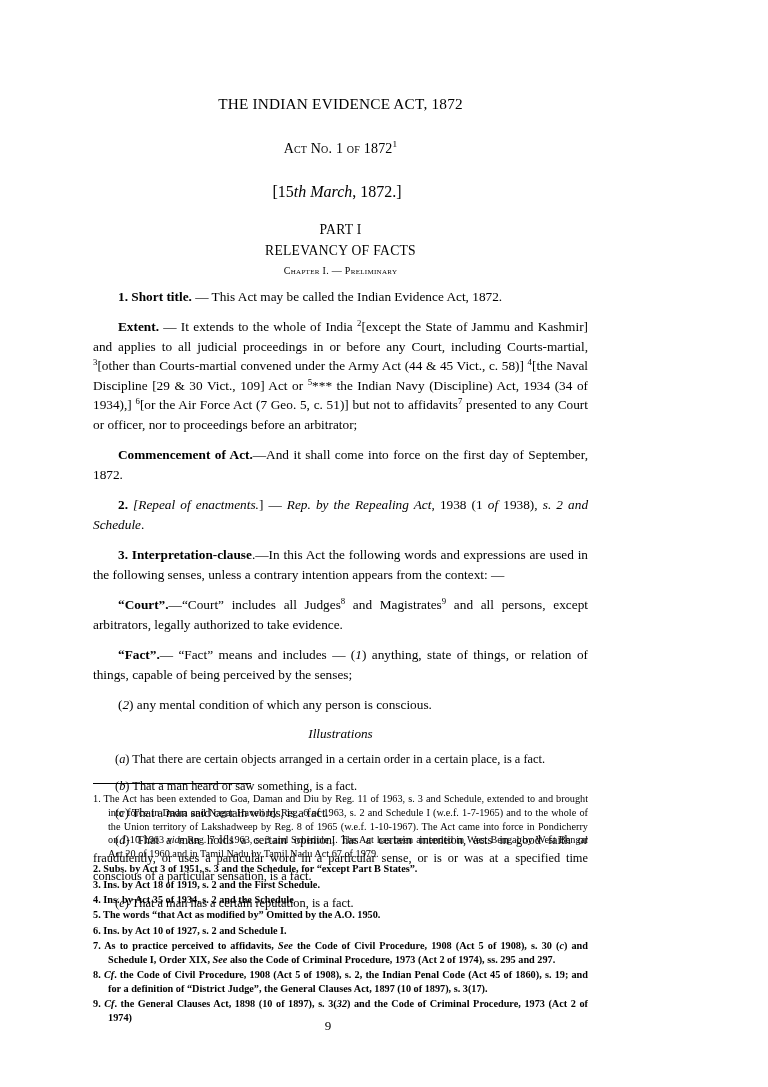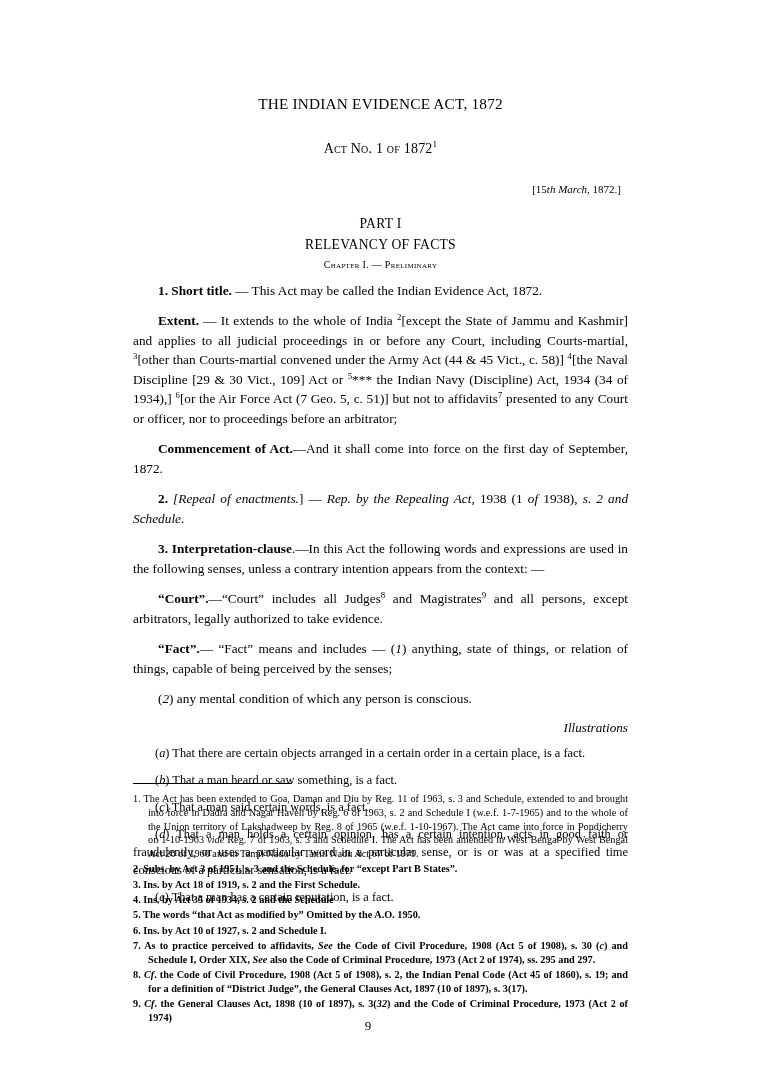--- a/index.html
+++ b/index.html
@@ -14,41 +14,40 @@
     color: #000000;
     position: relative;
     overflow: hidden;
   }
   .page {
     position: relative;
     width: 656px;
     height: 1087px;
     box-sizing: border-box;
     padding: 95px 68px 0 93px;
-    margin-left: 40px;
   }
   
   .doc-title {
     text-align: center;
     font-size: 15.3px;
     letter-spacing: .2px;
     margin: 0;
     font-weight: normal;
   }
   .act-no {
     text-align: center;
     font-size: 14px;
     font-variant: small-caps;
     margin: 28px 0 0 0;
     font-weight: normal;
     letter-spacing: .2px;
   }
   .date-line {
-    text-align: right;
-    font-size: 11px;
+    text-align: center;
+    font-size: 16px;
     margin: 26px 0 0 0;
     padding-right: 7px;
   }
   .part-head {
     text-align: center;
     font-size: 13.6px;
     margin: 21px 0 0 0;
     font-weight: normal;
     letter-spacing: .3px;
   }
@@ -71,21 +70,21 @@
   p.body {
     font-size: 13.3px;
     line-height: 1.465;
     text-align: justify;
     text-justify: inter-word;
     margin: 11px 0 0 0;
     text-indent: 25px;
     hyphens: none;
   }
   p.illustr-title {
-    text-align: right;
+    text-align: center;
     font-style: italic;
     font-size: 13.2px;
     margin: 12px 0 0 0;
     text-indent: 0;
   }
   p.illustration {
     font-size: 12.4px;
     line-height: 1.44;
     text-align: justify;
     margin: 9px 0 0 0;

